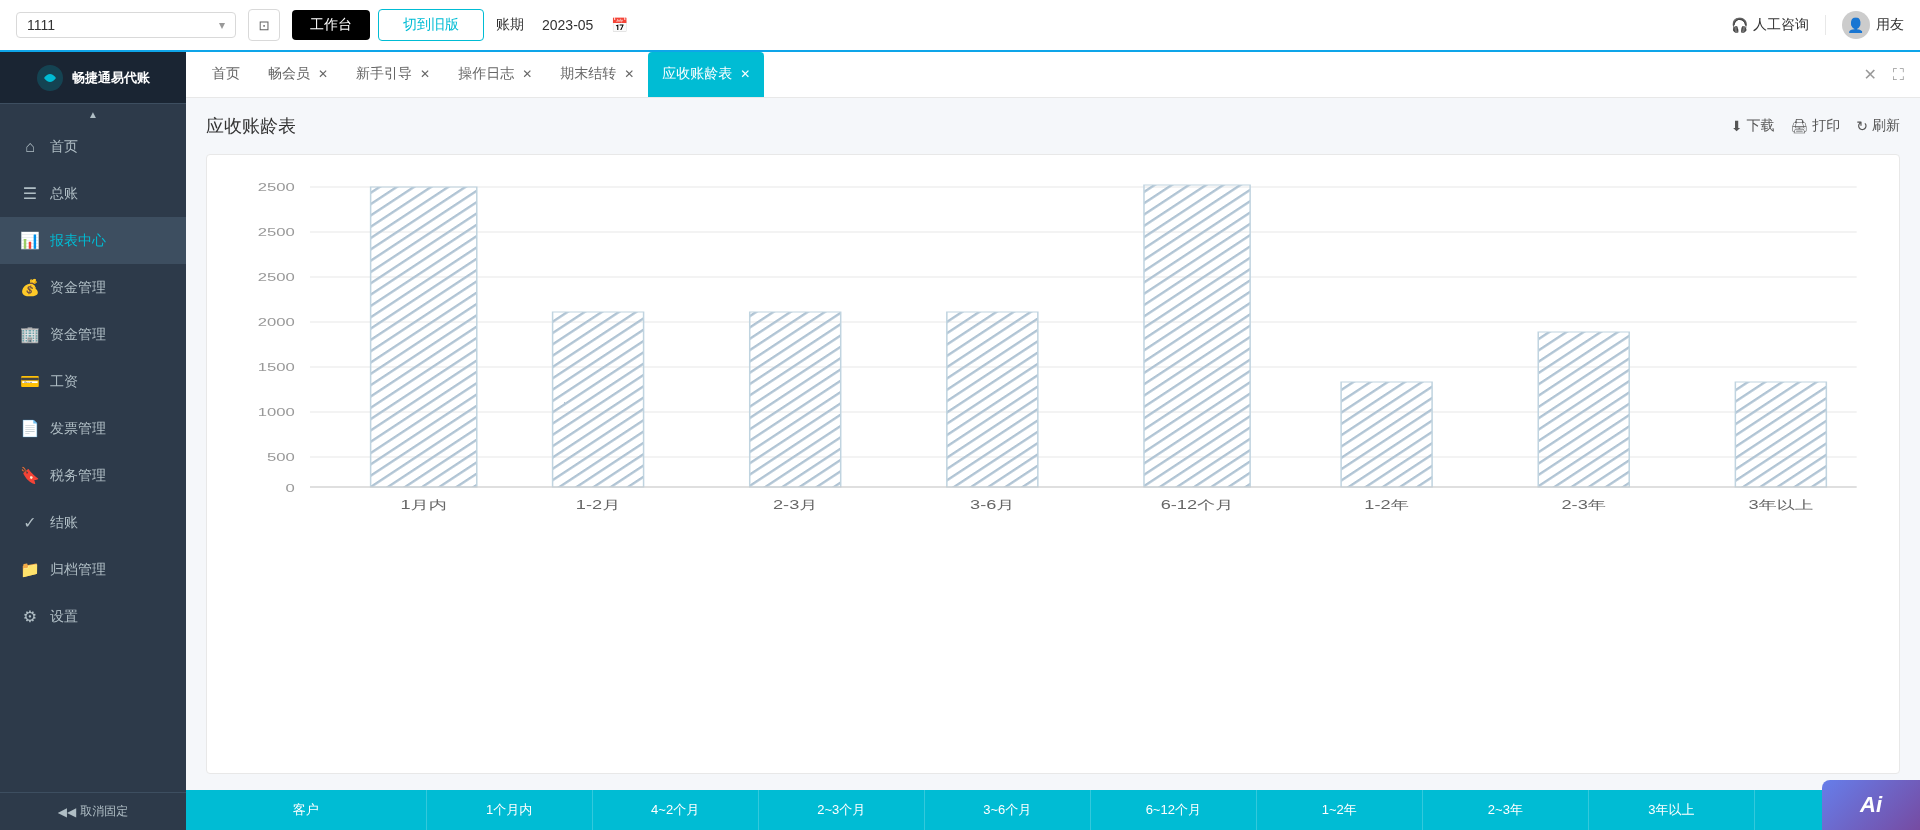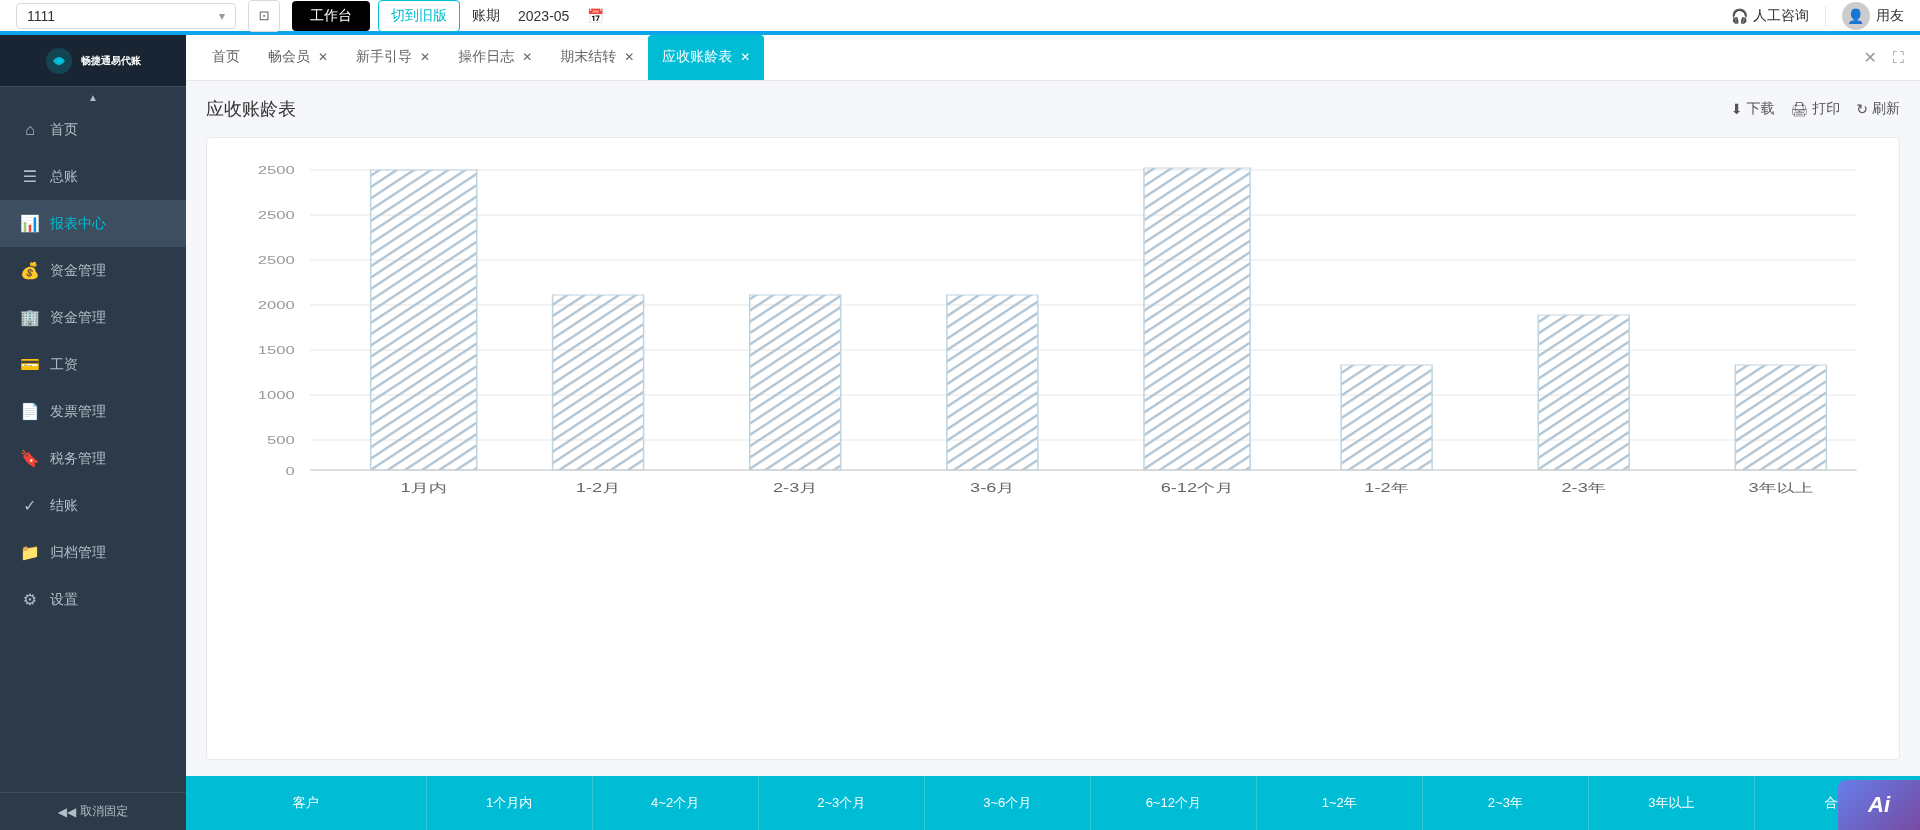--- a/index.html
+++ b/index.html
@@ -1,40 +1,40 @@
 <!DOCTYPE html>
 <html><head>
   <meta charset="utf-8">
   <style>
     * { box-sizing: border-box; margin: 0; padding: 0; }
     body { font-family: 'Microsoft YaHei', Arial, sans-serif; font-size: 13px; background: #f0f2f5; display: flex; flex-direction: column; height: 830px; overflow: hidden; }
 
     
     .top-header {
-      display: flex; align-items: center; background: #fff; height: 35px;
-      padding: 0 16px; border-bottom: 4px solid #0ea5e9; flex-shrink: 0; z-index: 10;
+      display: flex; align-items: center; background: #fff; height: 52px;
+      padding: 0 16px; border-bottom: 2px solid #0ea5e9; flex-shrink: 0; z-index: 10;
     }
     .company-selector {
       display: flex; align-items: center; border: 1px solid #d9d9d9; border-radius: 4px;
       padding: 4px 10px; min-width: 220px; cursor: pointer; background: #fff;
     }
     .company-name { flex: 1; color: #333; font-size: 14px; }
     .chevron-down { color: #999; margin-left: 8px; font-size: 12px; }
     .copy-btn {
       margin-left: 12px; width: 32px; height: 32px; border: 1px solid #d9d9d9;
       border-radius: 4px; display: flex; align-items: center; justify-content: center;
       cursor: pointer; background: #fff; color: #666;
     }
     .workbench-btn {
       margin-left: 12px; background: #000000; color: #fff; border: none;
       border-radius: 4px; padding: 6px 18px; font-size: 14px; cursor: pointer;
     }
     .switch-old-btn {
       margin-left: 8px; background: #fff; color: #00bcd4; border: 1px solid #00bcd4;
-      border-radius: 4px; padding: 6px 12px; font-size: 14px; cursor: pointer;
+      border-radius: 4px; padding: 6px 24px; font-size: 14px; cursor: pointer;
     }
     .period-info {
       margin-left: 12px; display: flex; align-items: center; color: #333; font-size: 14px; gap: 18px;
     }
     .header-right {
       margin-left: auto; display: flex; align-items: center; gap: 16px;
     }
     .consult-btn { display: flex; align-items: center; gap: 4px; color: #333; cursor: pointer; font-size: 14px; }
     .user-btn { display: flex; align-items: center; gap: 6px; color: #333; cursor: pointer; font-size: 14px; }
 
@@ -114,21 +114,21 @@
 
     
     .chart-svg { width: 100%; height: 100%; }
 
     
     .table-header {
       display: flex; background: #00bcd4; color: #fff; font-size: 13px;
       flex-shrink: 0;
     }
     .table-header-cell {
-      flex: 1; padding: 18px 8px; text-align: center; border-right: 1px solid rgba(255,255,255,0.2);
+      flex: 1; padding: 11px 8px; text-align: center; border-right: 1px solid rgba(255,255,255,0.2);
     }
     .table-header-cell:first-child { flex: 1.5; }
     .table-header-cell:last-child { border-right: none; }
 
     
     .ai-badge {
       position: fixed; bottom: 0; right: 0; background: linear-gradient(135deg, #667eea, #764ba2);
       color: #fff; padding: 12px 30px; font-size: 22px; font-style: italic; font-weight: bold;
       border-radius: 8px 0 0 0;
     }
@@ -165,21 +165,21 @@
 </div>
 
 <div class="main-layout">
 
   <div class="sidebar">
     <div class="sidebar-logo">
       <svg class="logo-icon" viewBox="0 0 28 28">
         <circle cx="14" cy="14" r="13" fill="#00bcd4" opacity="0.2"></circle>
         <path d="M8 14 Q14 6 20 14 Q14 22 8 14Z" fill="#00bcd4"></path>
       </svg>
-      <span style="font-size:10px;">畅捷通易代账</span>
+      <span style="font-size:13px;">畅捷通易代账</span>
     </div>
     <div class="sidebar-scroll-up">▲</div>
 
     <div class="sidebar-item">
       <span class="icon">⌂</span>
       <span>首页</span>
     </div>
     <div class="sidebar-item">
       <span class="icon">☰</span>
       <span>总账</span>
@@ -346,13 +346,13 @@
       <div class="table-header-cell">3~6个月</div>
       <div class="table-header-cell">6~12个月</div>
       <div class="table-header-cell">1~2年</div>
       <div class="table-header-cell">2~3年</div>
       <div class="table-header-cell">3年以上</div>
       <div class="table-header-cell">合计</div>
     </div>
   </div>
 </div>
 
-<div class="ai-badge" style="position:fixed;bottom:0;right:0;background:linear-gradient(135deg,#667eea,#764ba2);color:#fff;padding:12px 30px;font-size:22px;font-style:italic;font-weight:bold;border-radius:8px 0 0 0;">Ai</div>
+<div class="ai-badge" style="position:fixed;bottom:0;right:0;background:linear-gradient(135deg,#667eea,#764ba2);color:#fff;padding:12px 38px;font-size:22px;font-style:italic;font-weight:bold;border-radius:8px 0 0 0;">Ai</div>
 
 </body></html>

